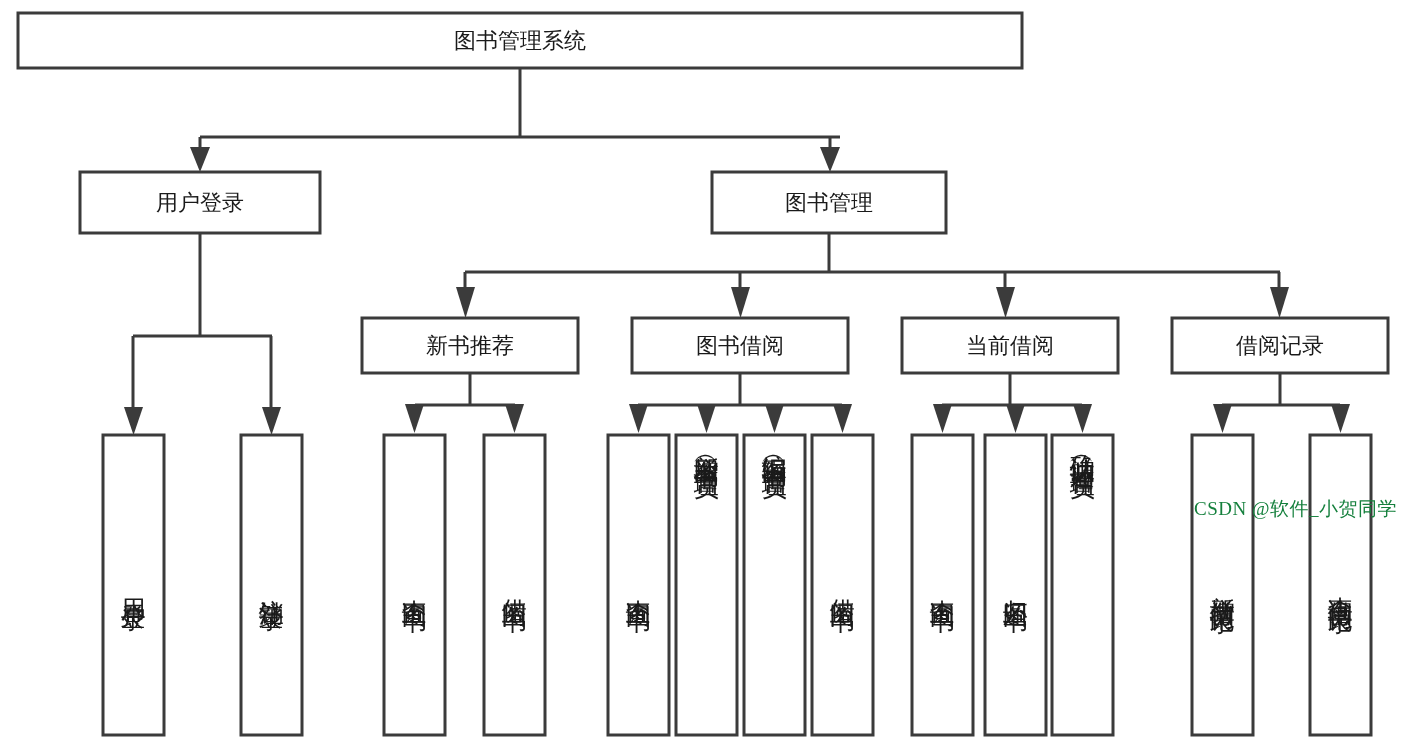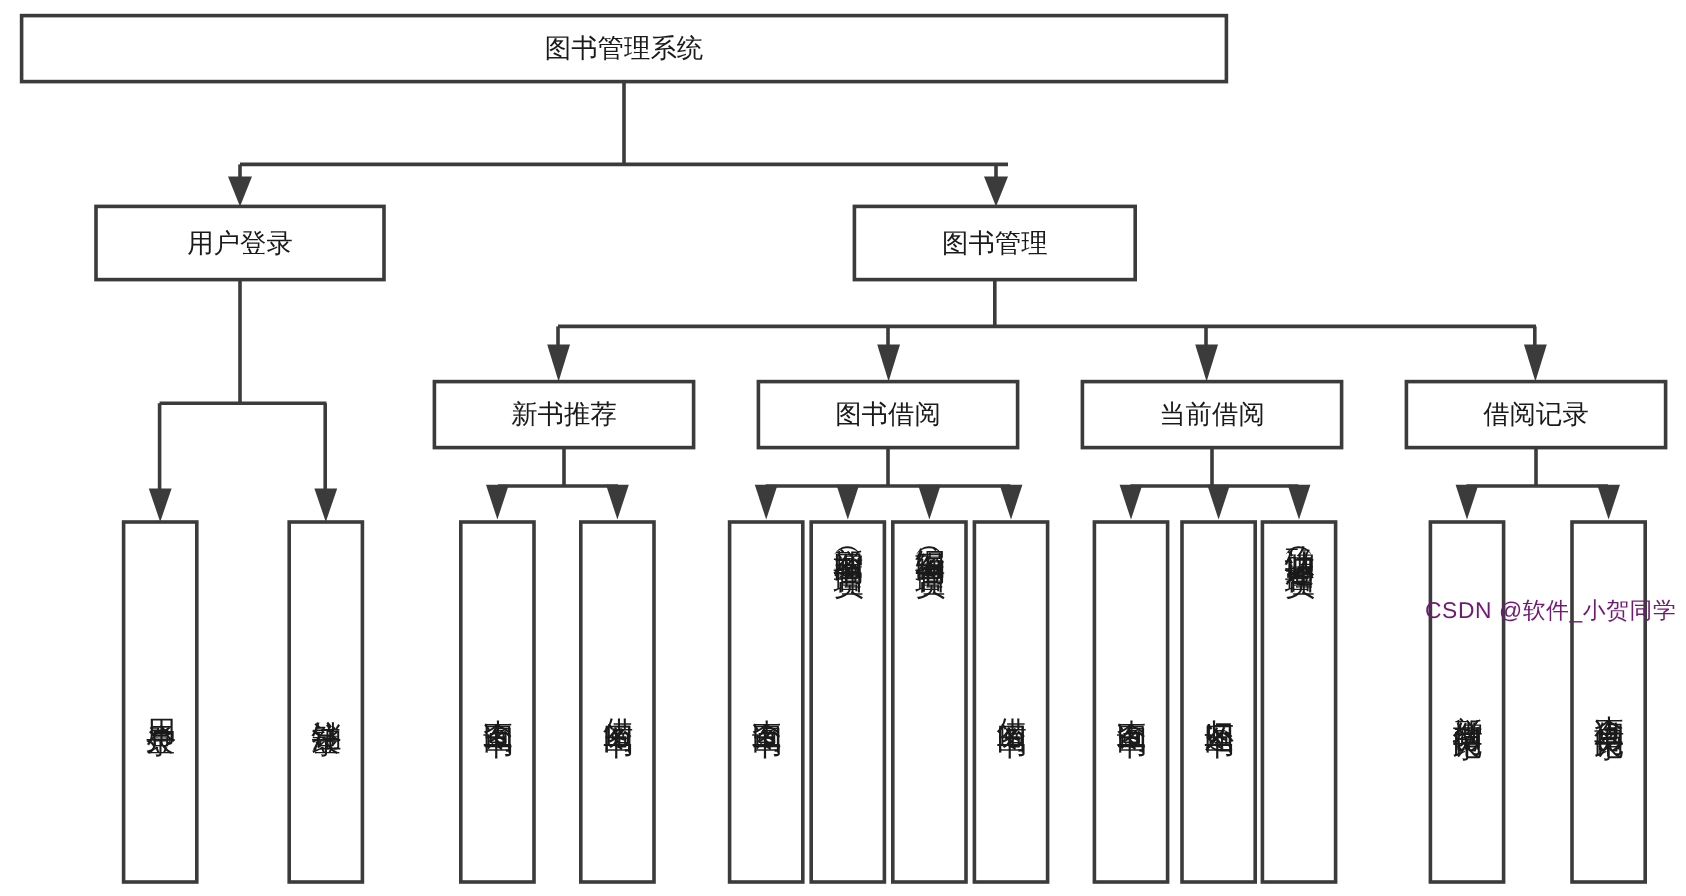--- a/index.html
+++ b/index.html
@@ -63,23 +63,23 @@
     line-height: 1.05;
     letter-spacing: 3px;
     color: #1a1a1a;
     white-space: nowrap;
     text-align: center;
   }
   .watermark {
     position: absolute;
     right: 8px;
     bottom: 8px;
-    font-family: Liberation Sans, sans-serif;
+    font-family: Liberation Serif, serif;
     font-size: 19px;
-    color: #701a75;
+    color: #15803d;
     letter-spacing: 0.5px;
     white-space: nowrap;
     pointer-events: none;
   }
 </style>
 </head>
 <body>
 
 <div id="diagram-root">
 

